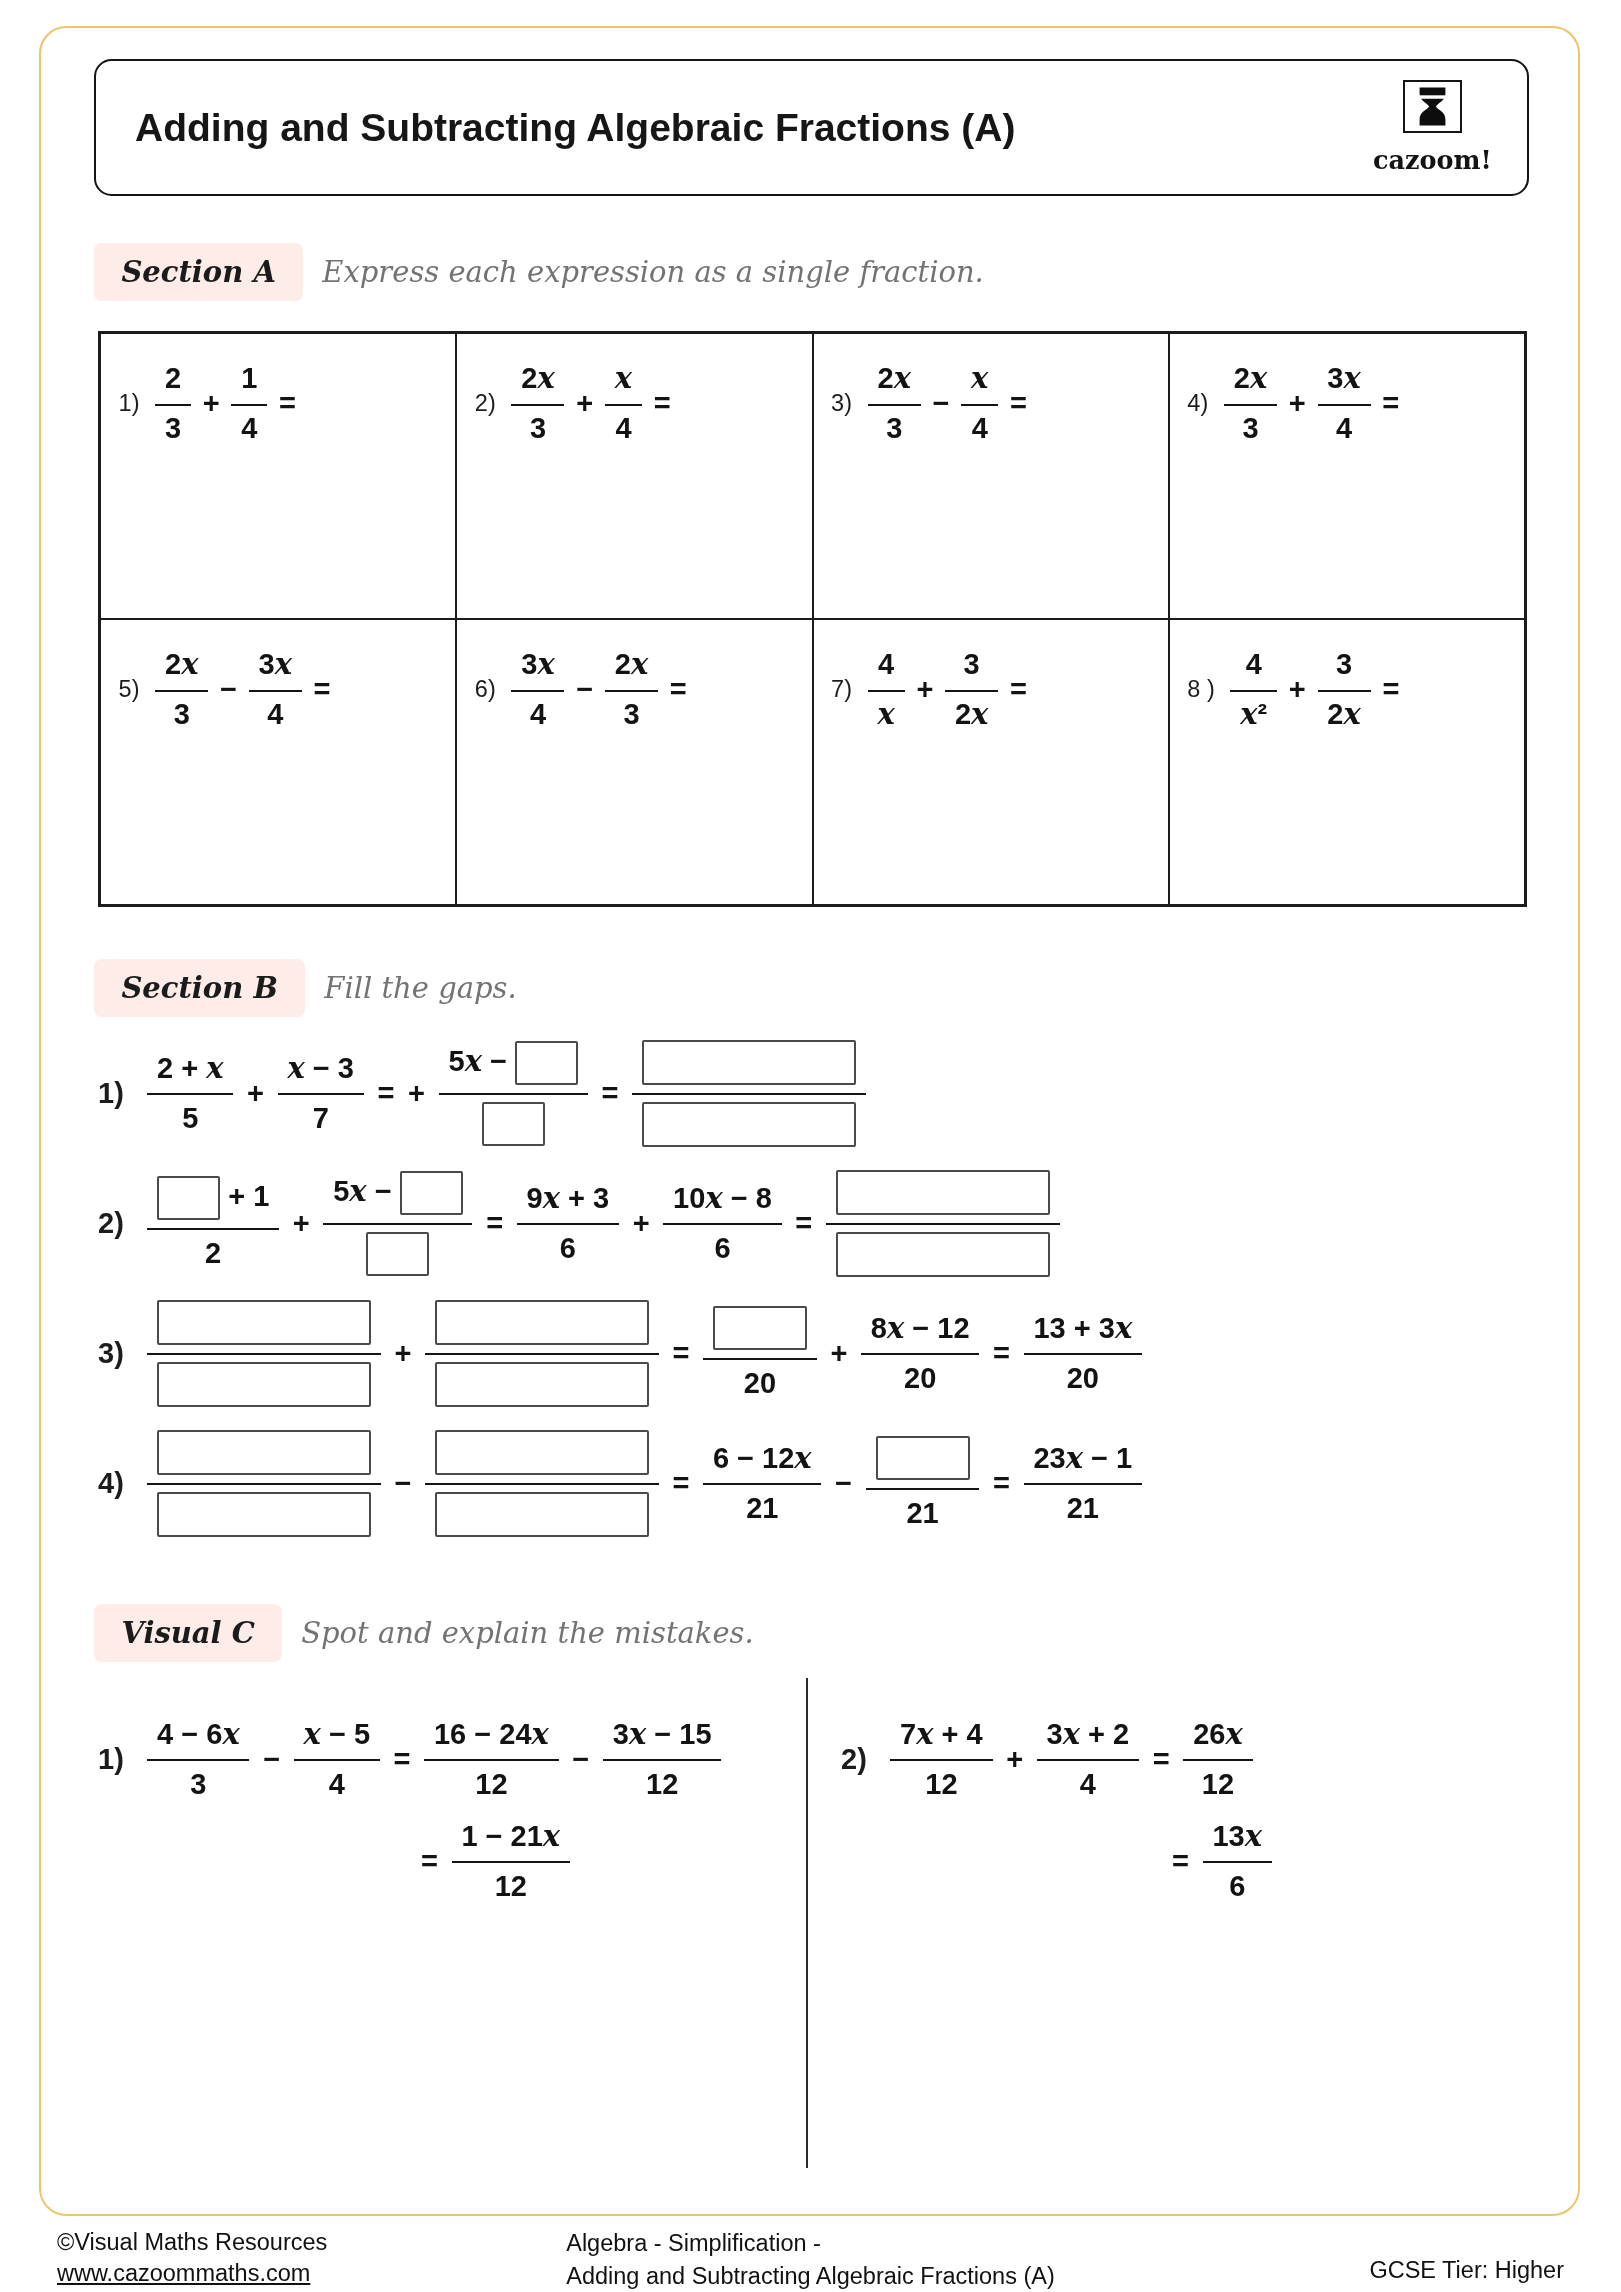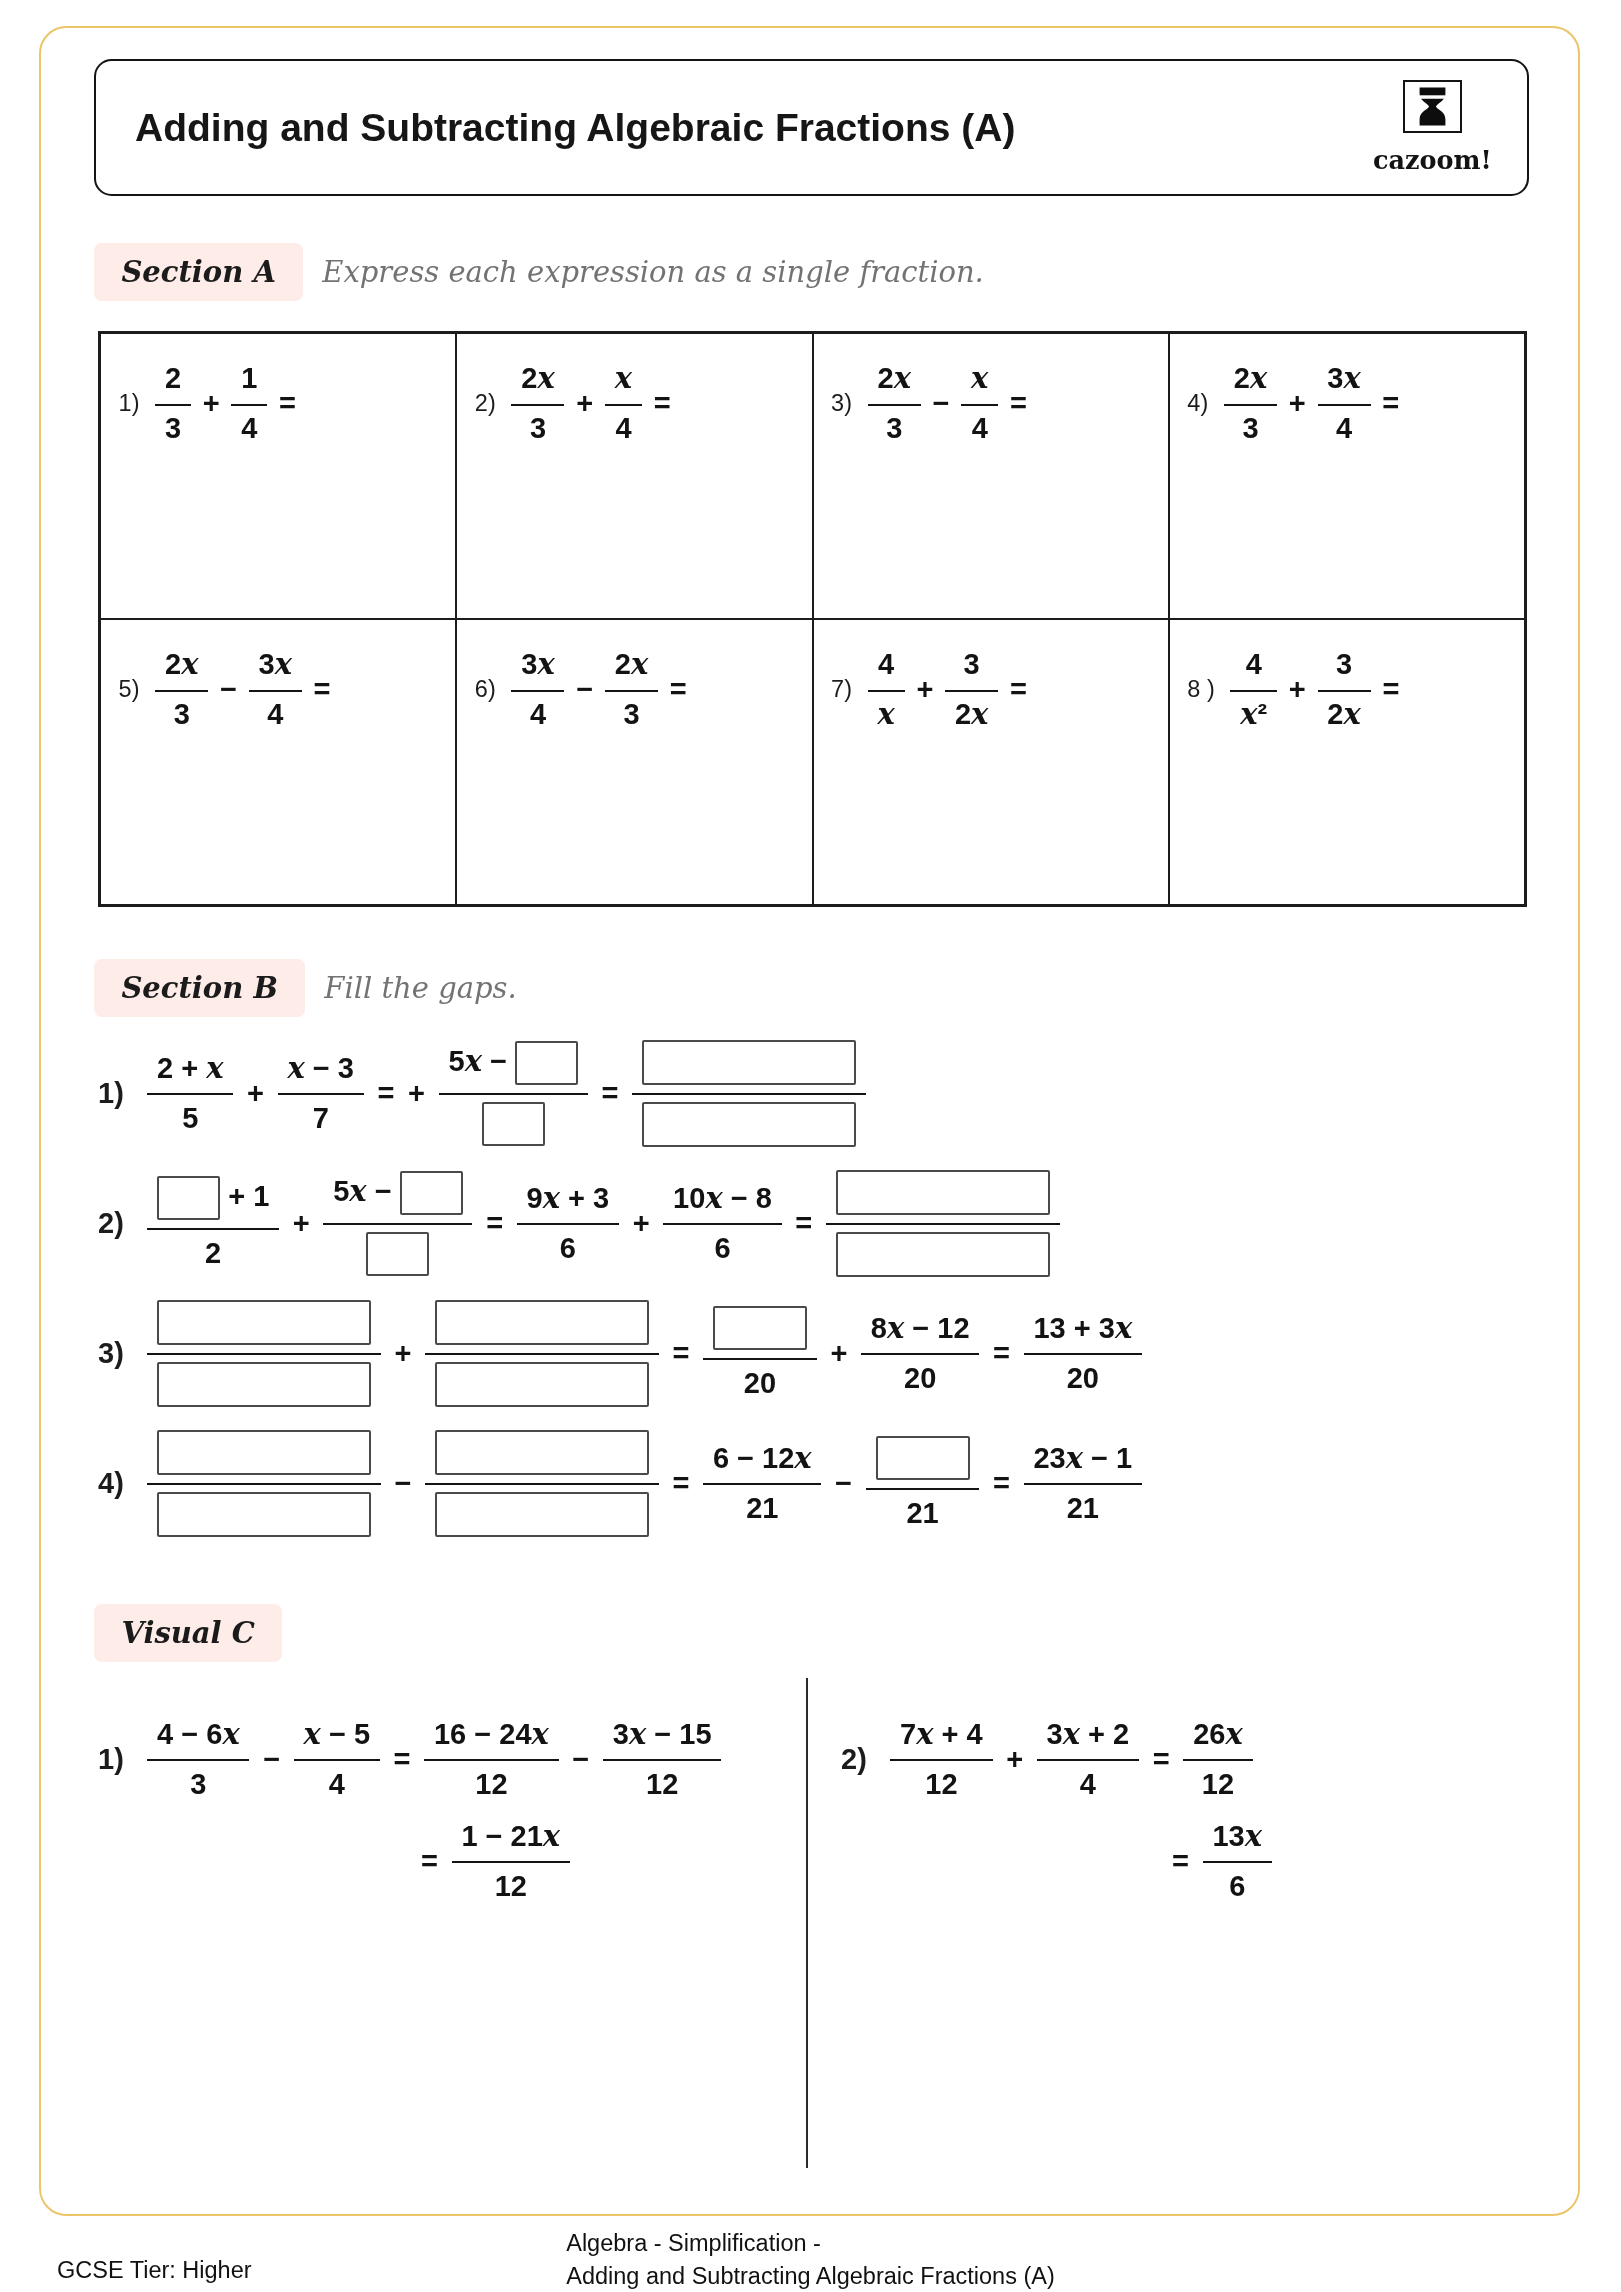--- a/index.html
+++ b/index.html
@@ -339,20 +339,21 @@
     <span class="frac">
         <span class="num mx">23<span class="vx">x</span> − 1</span>
         <span class="den mx">21</span>
       </span>
   </div>
 
 </div>
 
 <div class="section-head" id="secC-head">
   <span class="section-pill">Visual C</span>
+  <span class="section-instr">Spot and explain the mistakes.</span>
 </div>
 
 <div class="divider"></div>
 
 <div id="secC-body1">
   <div class="c-line">
     <span class="plabel bold">1)</span>
     <span class="frac">
         <span class="num mx">4 − 6<span class="vx">x</span></span>
         <span class="den mx">3</span>
@@ -403,19 +404,23 @@
   <div class="c-line c-line2">
     <span class="op">=</span>
     <span class="frac">
         <span class="num mx">13<span class="vx">x</span></span>
         <span class="den mx">6</span>
       </span>
   </div>
 </div>
 
 <div class="footer">
+  <div class="f-left">
+    <div>©Visual Maths Resources</div>
+    <a class="f-link" href="#">www.cazoommaths.com</a>
+  </div>
   <div class="f-center">
     <div>Algebra - Simplification -</div>
     <div>Adding and Subtracting Algebraic Fractions (A)</div>
   </div>
   <div class="f-right">GCSE Tier: Higher</div>
 </div>
 
 
 </body></html>

